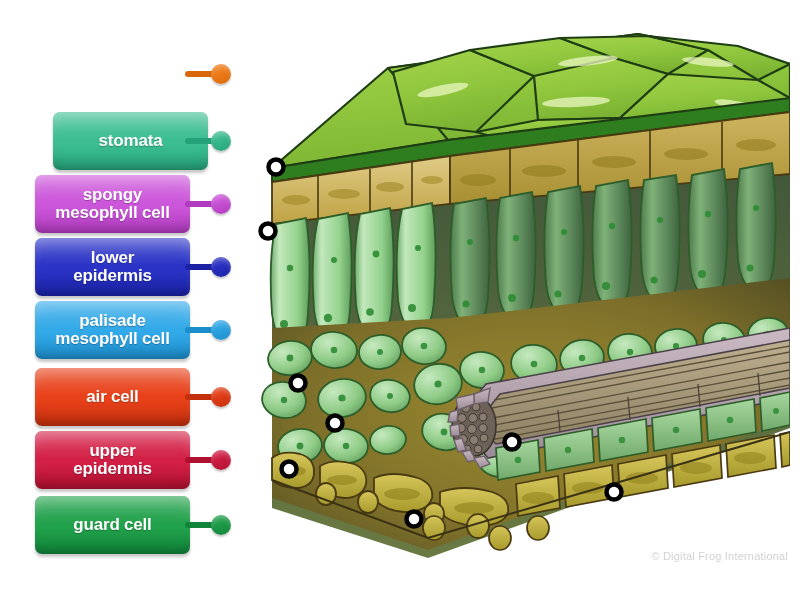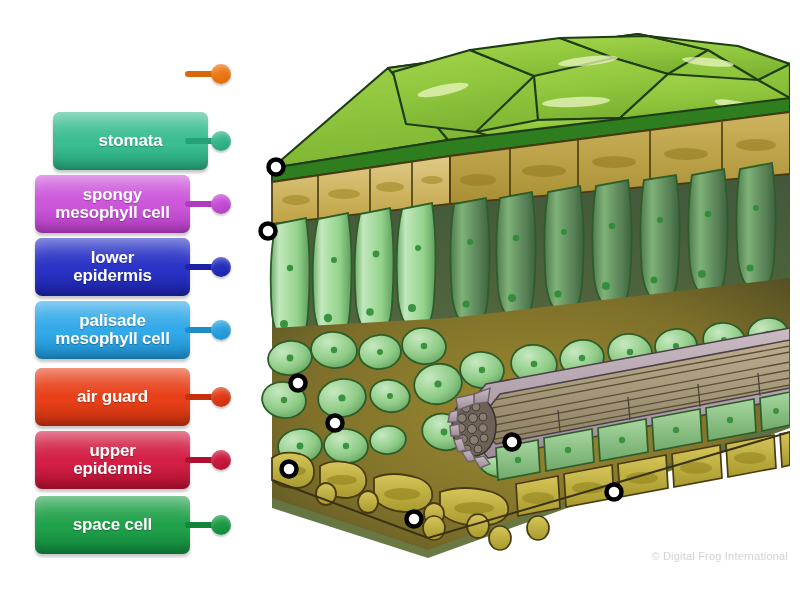--- a/index.html
+++ b/index.html
@@ -102,39 +102,39 @@
         <div class="label-chip" style="background: linear-gradient(rgb(50, 169, 232) 0%, rgb(50, 169, 232) 55%, rgb(28, 141, 203) 100%);">
           <span>palisade<br>mesophyll cell</span>
         </div>
         <div class="connector">
           <div class="stem" style="background: rgb(28, 141, 203);"></div>
           <div class="knob" style="background: radial-gradient(circle at 35% 28%, rgb(50, 169, 232), rgb(28, 141, 203));"></div>
         </div>
       </div>
       <div class="label-row" style="top: 368px;">
         <div class="label-chip" style="background: linear-gradient(rgb(232, 65, 26) 0%, rgb(232, 65, 26) 55%, rgb(196, 47, 12) 100%);">
-          <span>air guard</span>
+          <span>air cell</span>
         </div>
         <div class="connector">
           <div class="stem" style="background: rgb(196, 47, 12);"></div>
           <div class="knob" style="background: radial-gradient(circle at 35% 28%, rgb(232, 65, 26), rgb(196, 47, 12));"></div>
         </div>
       </div>
       <div class="label-row" style="top: 431px;">
         <div class="label-chip" style="background: linear-gradient(rgb(211, 31, 69) 0%, rgb(211, 31, 69) 55%, rgb(176, 16, 48) 100%);">
           <span>upper<br>epidermis</span>
         </div>
         <div class="connector">
           <div class="stem" style="background: rgb(176, 16, 48);"></div>
           <div class="knob" style="background: radial-gradient(circle at 35% 28%, rgb(211, 31, 69), rgb(176, 16, 48));"></div>
         </div>
       </div>
       <div class="label-row" style="top: 496px;">
         <div class="label-chip" style="background: linear-gradient(rgb(33, 161, 75) 0%, rgb(33, 161, 75) 55%, rgb(16, 133, 58) 100%);">
-          <span>space cell</span>
+          <span>guard cell</span>
         </div>
         <div class="connector">
           <div class="stem" style="background: rgb(16, 133, 58);"></div>
           <div class="knob" style="background: radial-gradient(circle at 35% 28%, rgb(33, 161, 75), rgb(16, 133, 58));"></div>
         </div>
       </div>
     </div>
 
   <div id="diagram">
     <svg viewBox="0 0 552 540" preserveAspectRatio="none">

